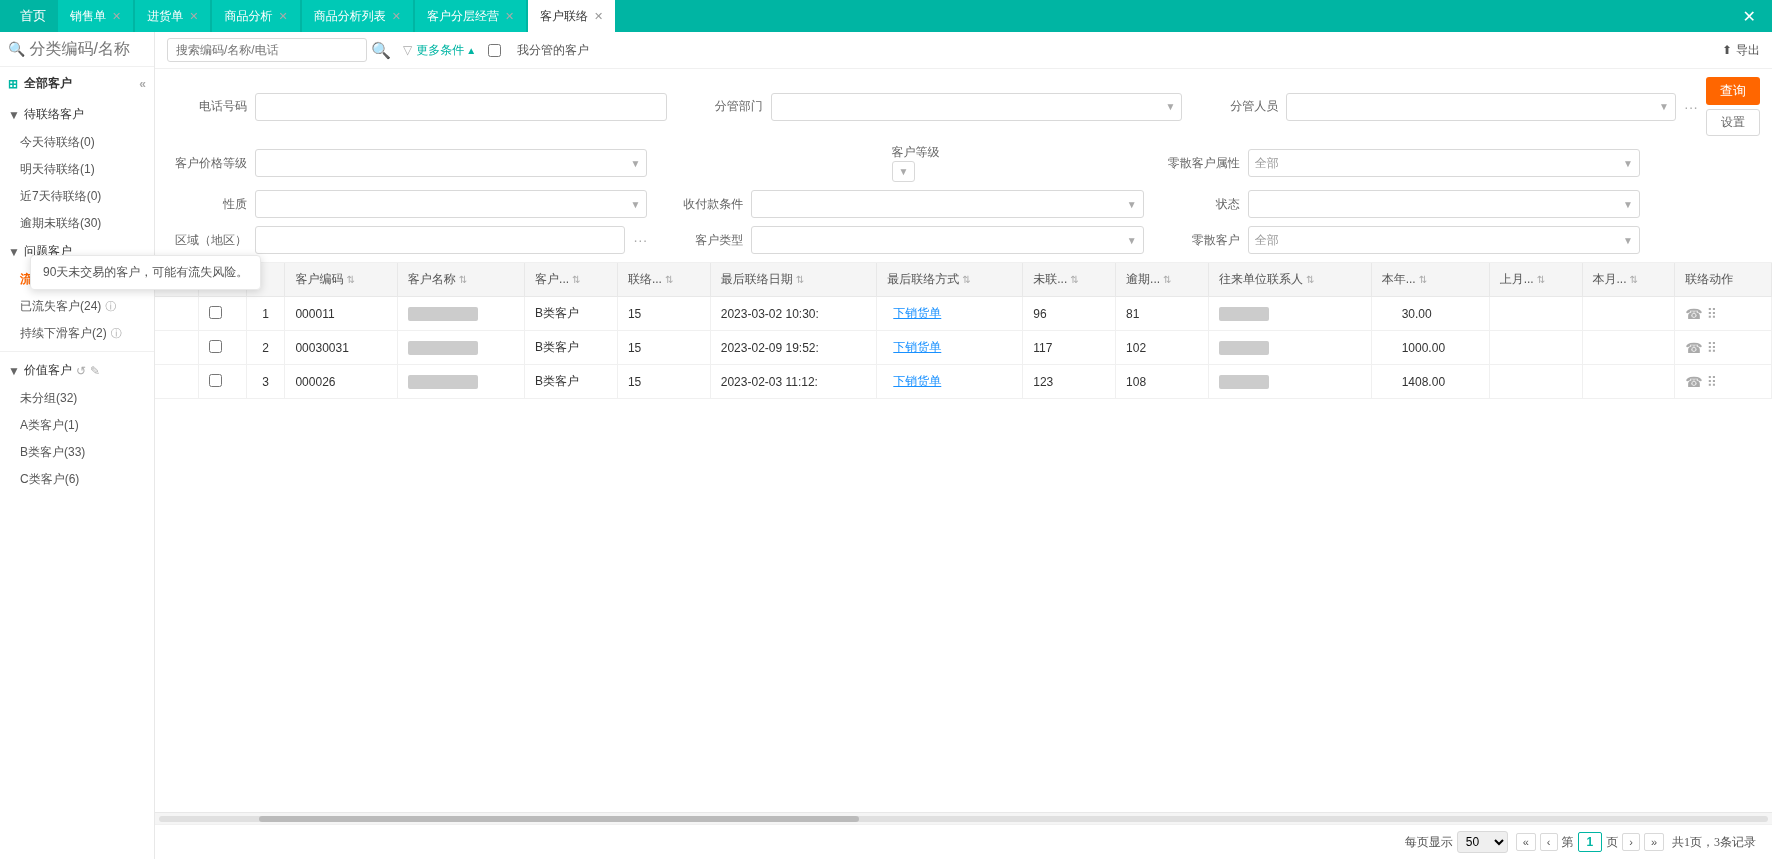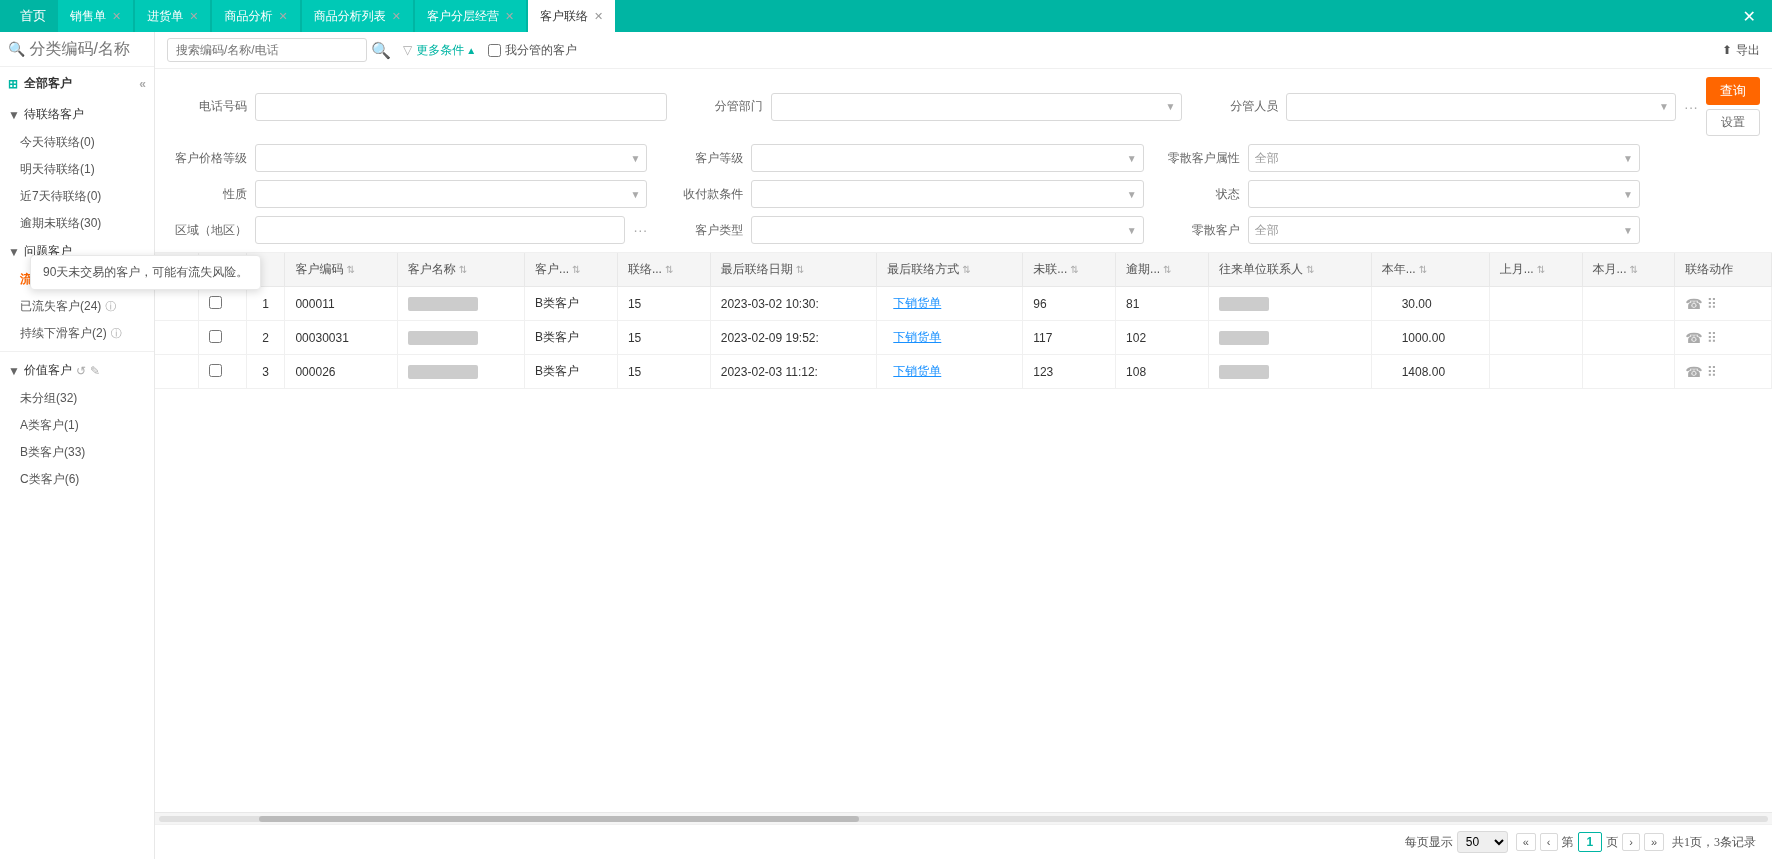--- a/index.html
+++ b/index.html
@@ -175,20 +175,21 @@
       font-size: 12px;
     }
     .search-bar .more-btn .arrow { margin-left: 2px; font-size: 10px; }
     .search-bar .filter-icon { color: #aaa; margin-right: 4px; }
     .search-bar .my-customers {
       display: flex;
       align-items: center;
       margin-left: 12px;
       color: #555;
       cursor: pointer;
+      gap: 12px;
     }
     .search-bar .my-customers input { margin-right: 4px; }
     .search-bar .spacer { flex: 1; }
     .search-bar .export-btn {
       color: #555;
       cursor: pointer;
       display: flex;
       align-items: center;
       font-size: 12px;
     }
@@ -567,21 +568,21 @@
       </div>
 
       <div class="filter-row">
         <div class="filter-item">
           <label>客户价格等级</label>
           <div class="filter-select">
             <span></span>
             <span class="arrow">▼</span>
           </div>
         </div>
-        <div class="filter-item" style="margin-left:16px;">
+        <div class="filter-item" style="margin-left:16px;flex-direction:column;">
           <label>客户等级</label>
           <div class="filter-select">
             <span></span>
             <span class="arrow">▼</span>
           </div>
         </div>
         <div class="filter-item" style="margin-left:16px;">
           <label>零散客户属性</label>
           <div class="filter-select">
             <span>全部</span>

